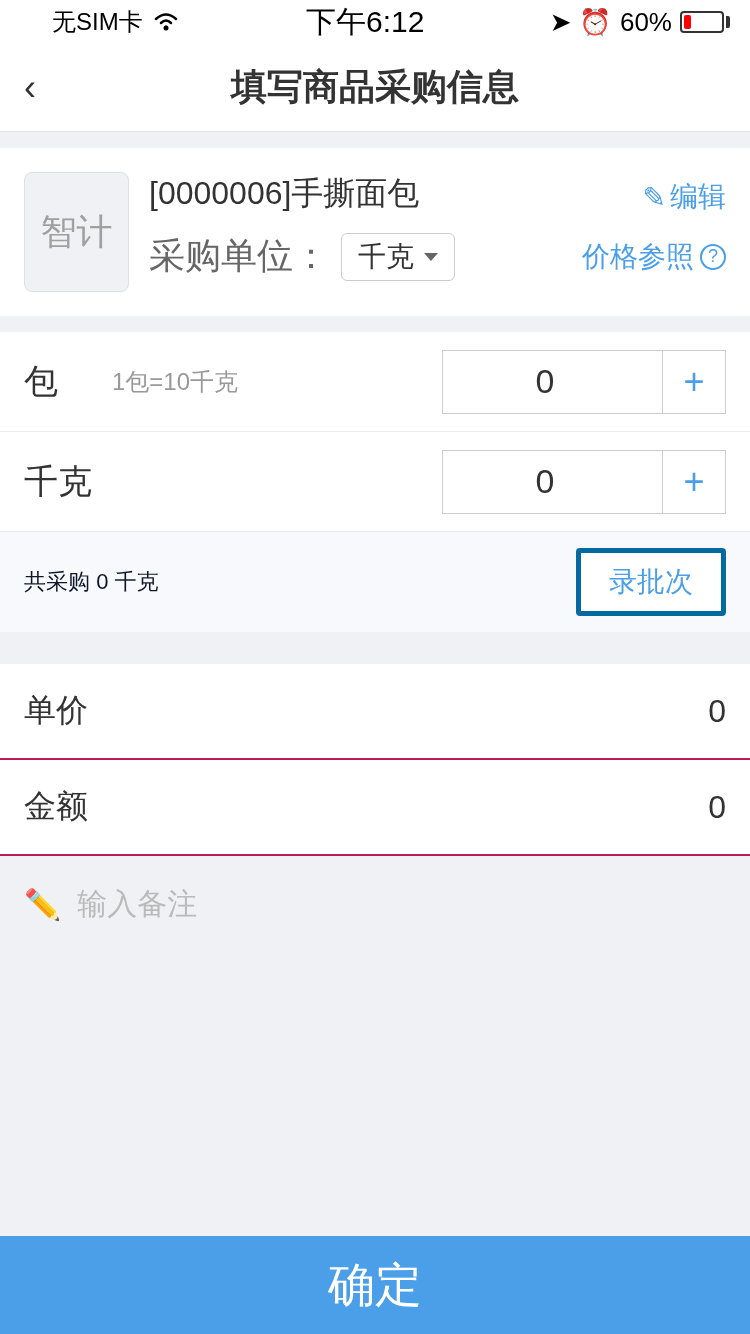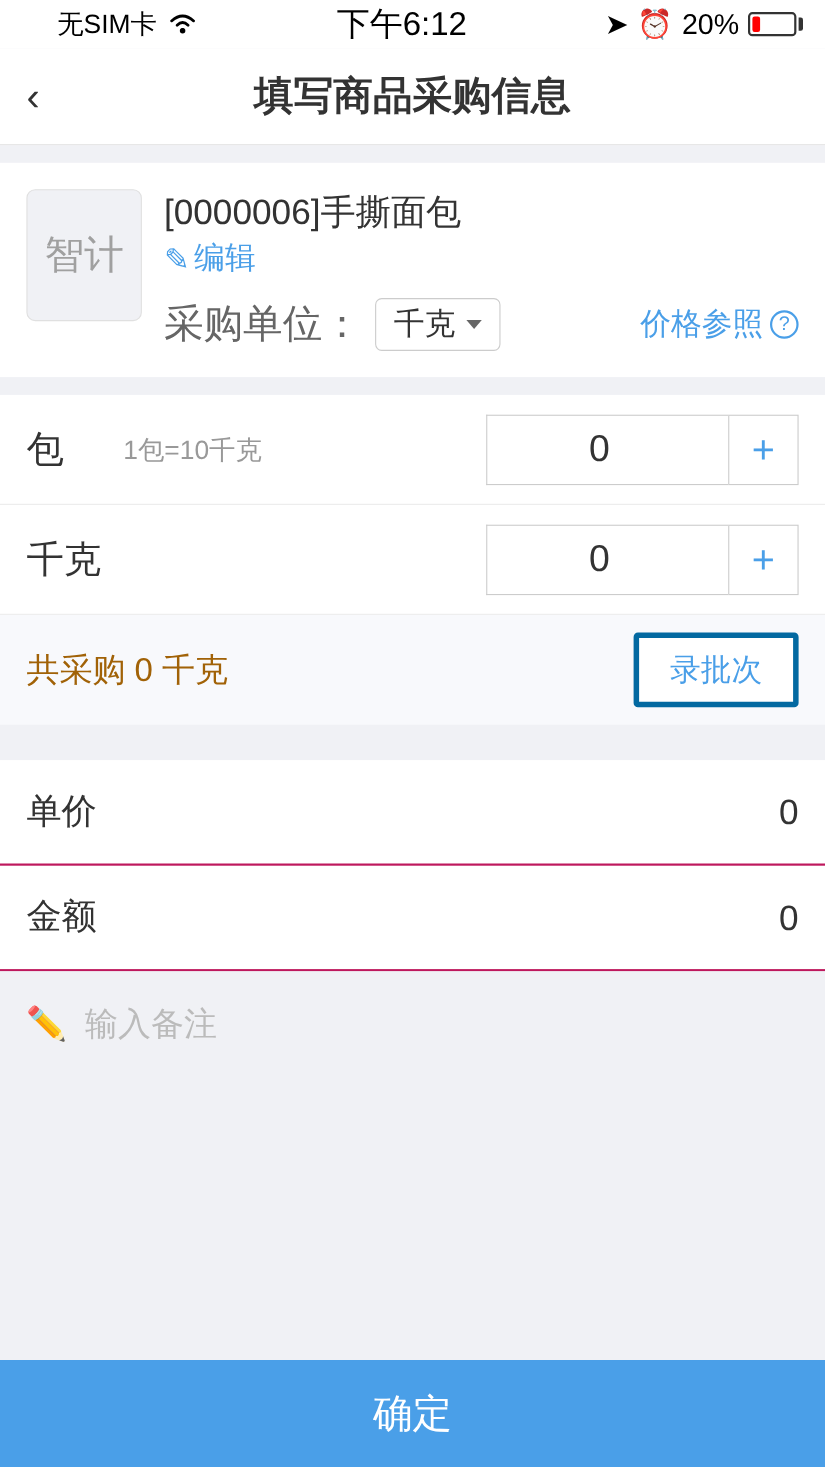--- a/index.html
+++ b/index.html
@@ -126,22 +126,21 @@
     }
     .product-info {
       flex: 1;
       display: flex;
       flex-direction: column;
       gap: 16px;
     }
     .product-name-row {
       display: flex;
       justify-content: space-between;
-      align-items: flex-start;
-      flex-direction: column;
+      align-items: flex-end;
     }
     .product-name {
       font-size: 32px;
       font-weight: 500;
       color: #333;
     }
     .edit-button {
       color: #4a9fe8;
       font-size: 28px;
       display: flex;
@@ -238,22 +237,22 @@
 
     
     .total-row {
       display: flex;
       align-items: center;
       padding: 0 24px;
       height: 100px;
       background: #f8f9fc;
     }
     .total-label {
-      font-size: 30px;
-      color: #a16207;
+      font-size: 22px;
+      color: #0f172a;
     }
     .batch-btn {
       margin-left: auto;
       border: 5px solid #0369a1;
       color: #4a9fe8;
       background: #fff;
       font-size: 28px;
       padding: 10px 28px;
       border-radius: 4px;
       cursor: pointer;
@@ -309,21 +308,21 @@
 
     
     .confirm-btn {
       position: fixed;
       bottom: 0;
       left: 0;
       width: 750px;
       height: 98px;
       background: #4a9fe8;
       color: #fff;
-      font-size: 36px;
+      font-size: 47px;
       font-weight: 500;
       display: flex;
       align-items: center;
       justify-content: center;
       cursor: pointer;
       border: none;
       outline: none;
     }
 
     .chevron-down {
@@ -367,21 +366,21 @@
           <path d="M10 14 Q15 9 20 14" stroke="#000" stroke-width="2.5" fill="none" stroke-linecap="round"></path>
           <path d="M5 10 Q15 1 25 10" stroke="#000" stroke-width="2.5" fill="none" stroke-linecap="round"></path>
           <circle cx="15" cy="19" r="2.5" fill="#000"></circle>
         </svg>
       </span>
     </div>
     <div class="status-bar-center">下午6:12</div>
     <div class="status-bar-right">
       <span>➤</span>
       <span>⏰</span>
-      <span>20%</span>
+      <span>60%</span>
       <div class="battery-icon">
         <div class="battery-body">
           <div class="battery-fill"></div>
         </div>
         <div class="battery-tip"></div>
       </div>
     </div>
   </div>
 
   <div class="nav-bar">

